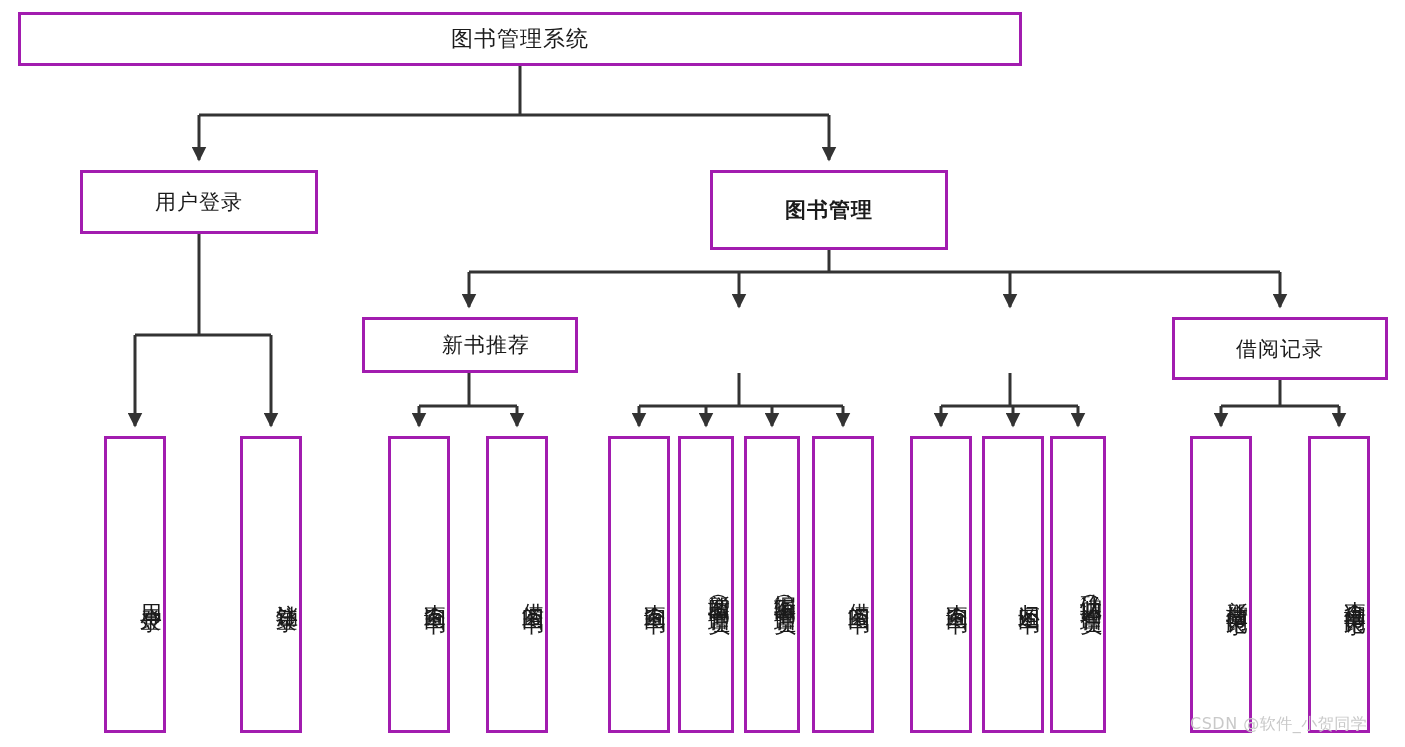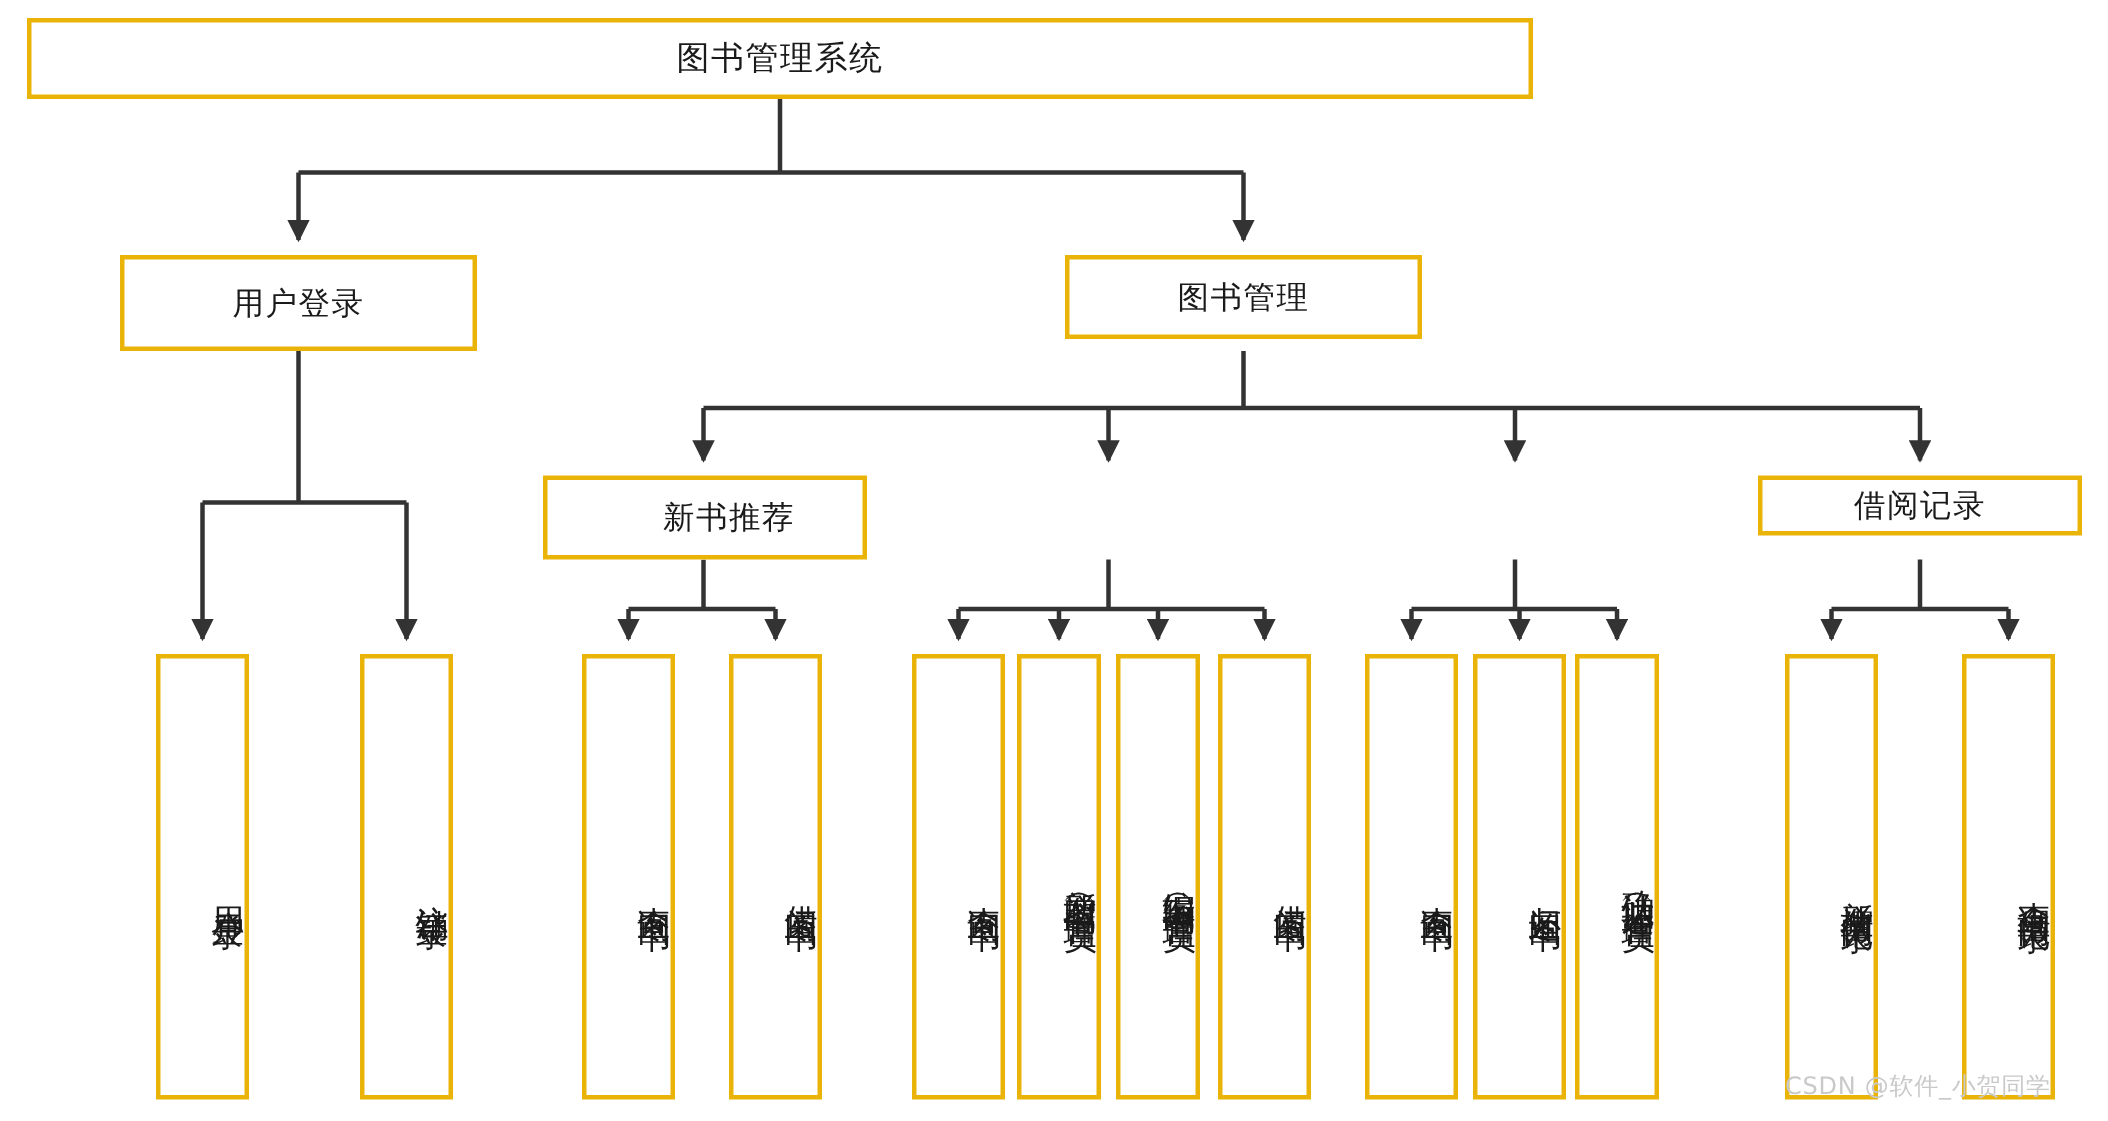--- a/index.html
+++ b/index.html
@@ -4,21 +4,21 @@
 <title>图书管理系统 功能结构图</title>
 <style>
   html,body{margin:0;padding:0;background:#ffffff;}
   body{font-family:"DejaVu Sans","Liberation Sans",sans-serif;}
   #canvas{position:relative;width:1405px;height:747px;background:#ffffff;overflow:hidden;}
   #edges{position:absolute;left:0;top:0;width:1405px;height:747px;}
   .node{
     position:absolute;
     box-sizing:border-box;
     background:#ffffff;
-    border:3px solid #eab308;
+    border:3px solid #a21caf;
     display:flex;
     align-items:center;
     justify-content:center;
     color:#1a1a1a;
   }
   .node.horiz{font-size:21px;letter-spacing:1px;}
   .node.root{font-size:22px;letter-spacing:1px;}
   .node.vert{
     font-size:22px;
     writing-mode:vertical-rl;
@@ -91,24 +91,24 @@
       <path d="M 1280 373 L 1280 406"></path>
       <path d="M 1221 406 L 1339 406"></path>
       <path d="M 1221 406 L 1221 426" marker-end="url(#arrow)"></path>
       <path d="M 1339 406 L 1339 426" marker-end="url(#arrow)"></path>
     </g>
   </svg>
 
   <div class="node root" style="left:18px;top:12px;width:1004px;height:54px;">图书管理系统</div>
 
   <div class="node horiz" style="left:80px;top:170px;width:238px;height:64px;">用户登录</div>
-  <div class="node horiz" style="left:710px;top:170px;width:238px;height:56px;">图书管理</div>
+  <div class="node horiz" style="left:710px;top:170px;width:238px;height:80px;font-weight:bold;">图书管理</div>
 
   <div class="node horiz" style="left:362px;top:317px;width:216px;height:56px;padding-left:32px;">新书推荐</div>
-  <div class="node horiz" style="left:1172px;top:317px;width:216px;height:40px;">借阅记录</div>
+  <div class="node horiz" style="left:1172px;top:317px;width:216px;height:63px;">借阅记录</div>
 
   <div class="node vert" style="left:104px;top:436px;width:62px;height:297px;">用户登录</div>
   <div class="node vert" style="left:240px;top:436px;width:62px;height:297px;">注销登录</div>
 
   <div class="node vert" style="left:388px;top:436px;width:62px;height:297px;">查询图书</div>
   <div class="node vert" style="left:486px;top:436px;width:62px;height:297px;">借阅图书</div>
 
   <div class="node vert" style="left:608px;top:436px;width:62px;height:297px;">查询图书</div>
   <div class="node vert tall" style="left:678px;top:436px;width:56px;height:297px;">新增图书（管理员）</div>
   <div class="node vert tall" style="left:744px;top:436px;width:56px;height:297px;">编辑图书（管理员）</div>

